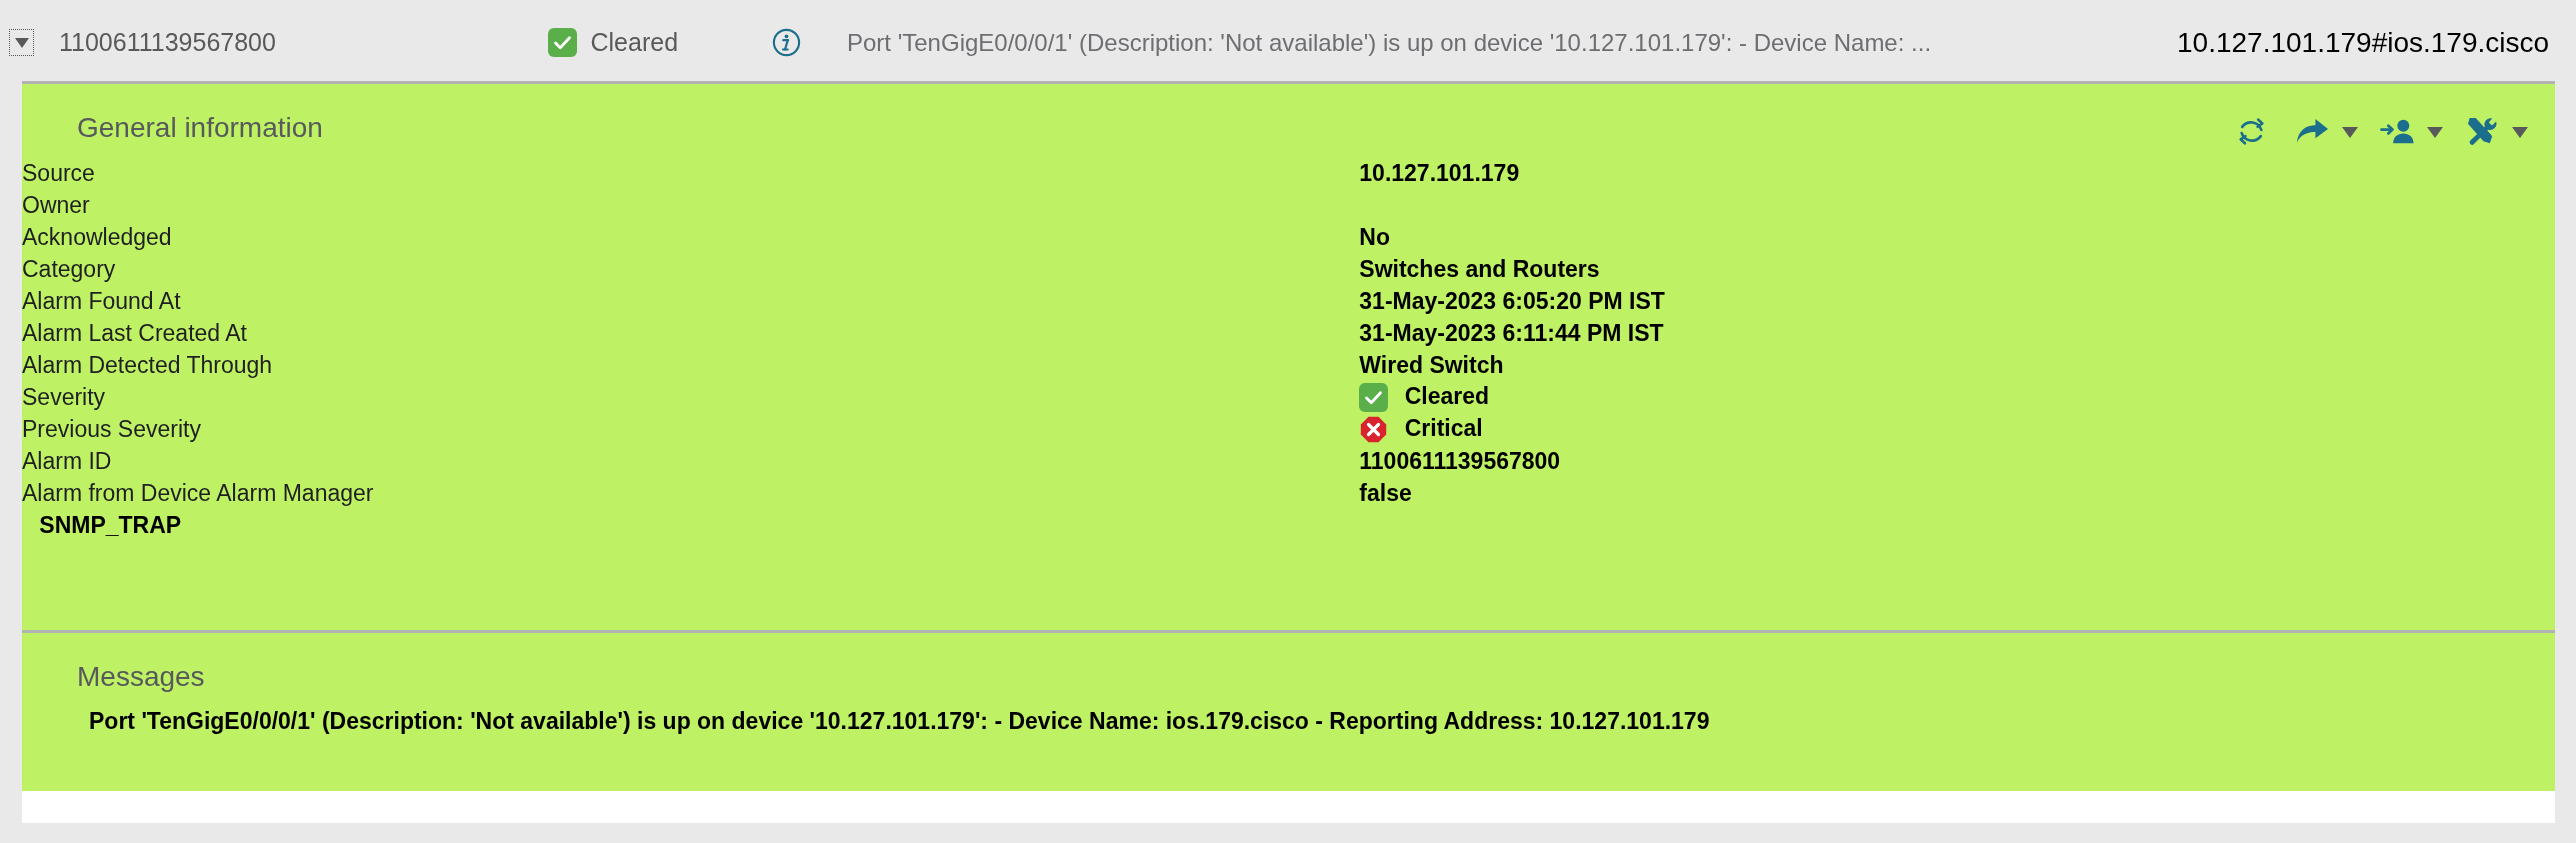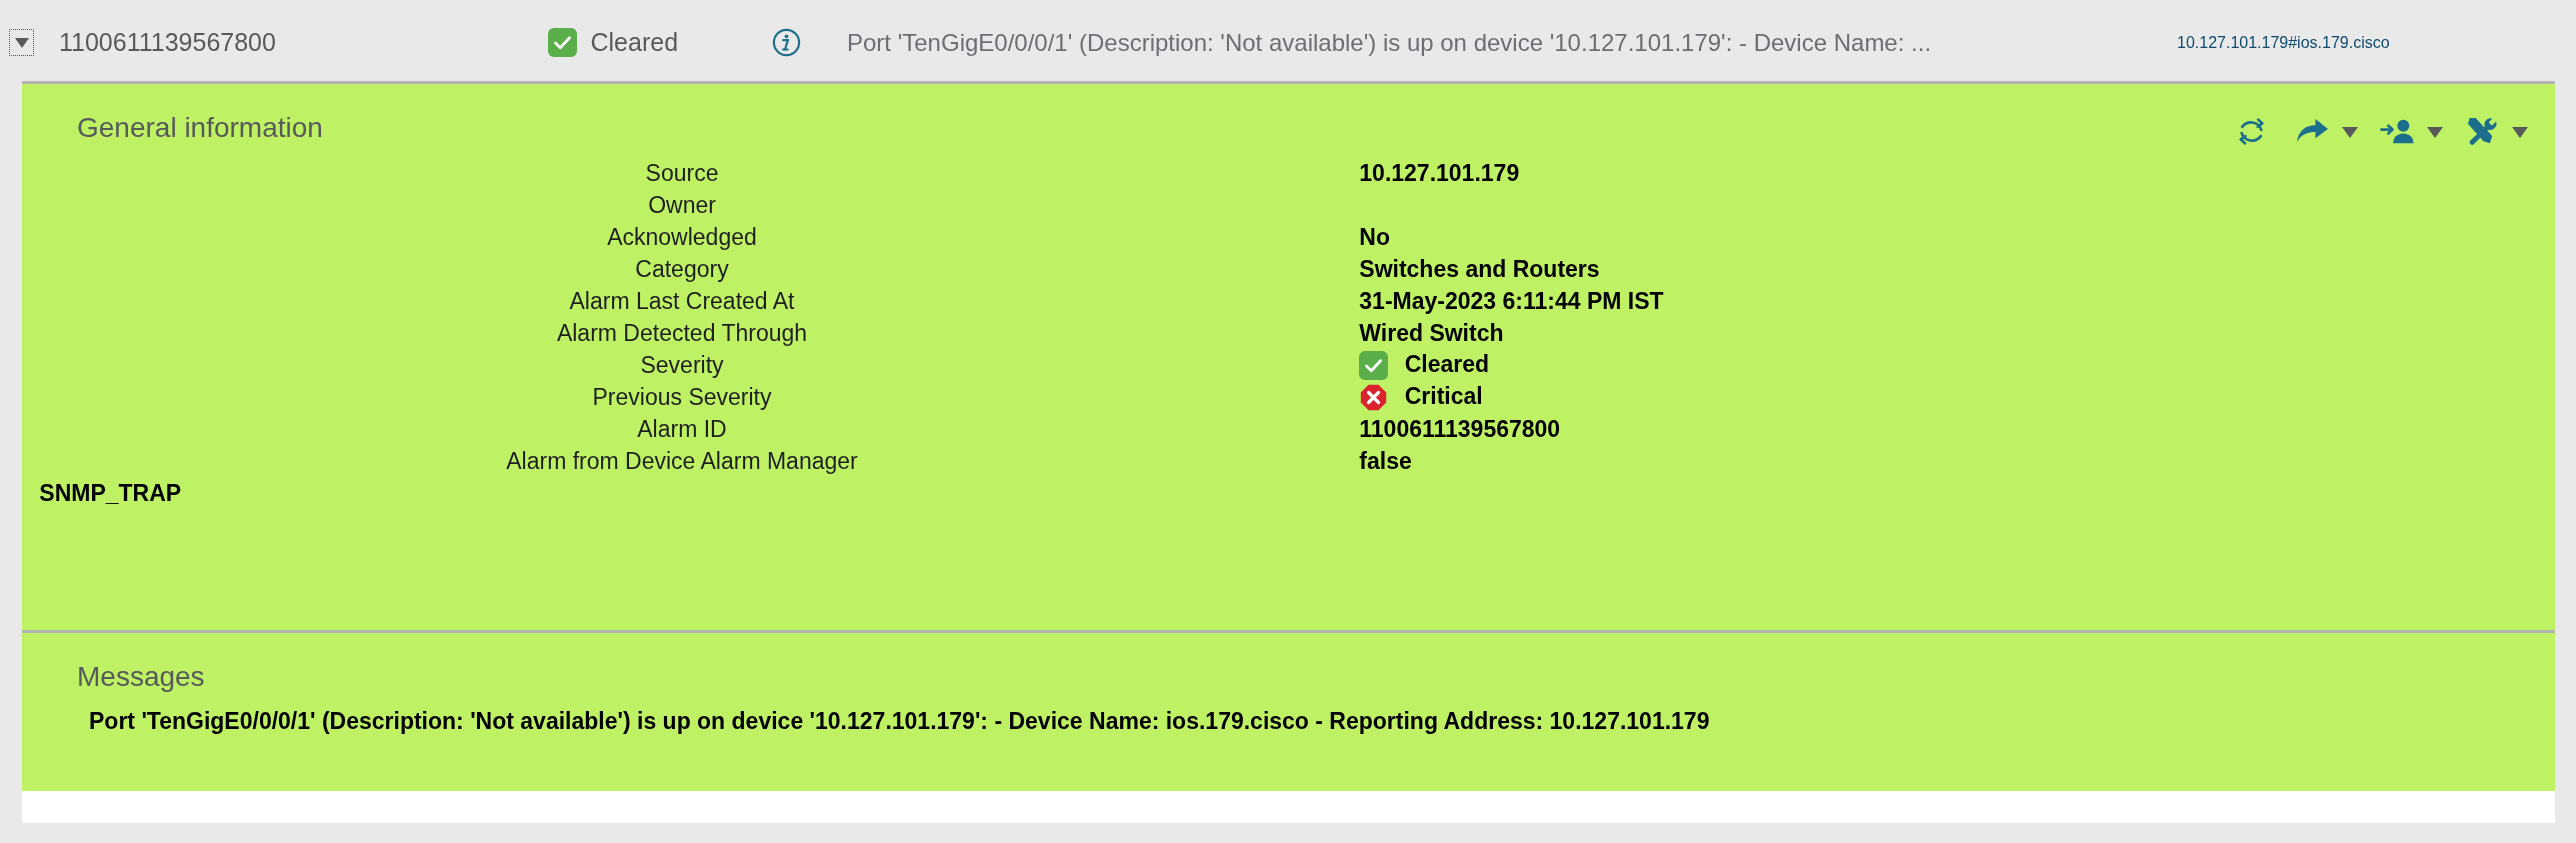--- a/index.html
+++ b/index.html
@@ -78,22 +78,22 @@
   .top-msg {
     position: absolute;
     left: 847px;
     font-size: 24px;
     color: #6d6e71;
     white-space: nowrap;
   }
   .top-dev {
     position: absolute;
     left: 2177px;
-    font-size: 16px;
-    color: #0c4a6e;
+    font-size: 28px;
+    color: #000000;
     white-space: nowrap;
     text-align: center;
   }
 
   
   .sev-badge {
     width: 29px;
     height: 29px;
     border-radius: 5.8px;
     display: inline-flex;
@@ -215,21 +215,21 @@
     margin-top: 13.5px;
     display: block;
   }
   .detail-row {
     display: flex;
     align-items: center;
     height: 32px;
   }
   .detail-label {
     width: 1320px;
-    text-align: center;
+    text-align: left;
     font-size: 23px;
     color: #1f1f1f;
     padding-right: 0;
     box-sizing: border-box;
     white-space: nowrap;
   }
   .detail-value {
     margin-left: 17.3px;
     font-size: 23px;
     color: #000000;
@@ -359,20 +359,26 @@
           <span>No</span>
         </div>
       </div>
       <div class="detail-row">
         <div class="detail-label">Category</div>
         <div class="detail-value">
           <span>Switches and Routers</span>
         </div>
       </div>
       <div class="detail-row">
+        <div class="detail-label">Alarm Found At</div>
+        <div class="detail-value">
+          <span>31-May-2023 6:05:20 PM IST</span>
+        </div>
+      </div>
+      <div class="detail-row">
         <div class="detail-label">Alarm Last Created At</div>
         <div class="detail-value">
           <span>31-May-2023 6:11:44 PM IST</span>
         </div>
       </div>
       <div class="detail-row">
         <div class="detail-label">Alarm Detected Through</div>
         <div class="detail-value">
           <span>Wired Switch</span>
         </div>

